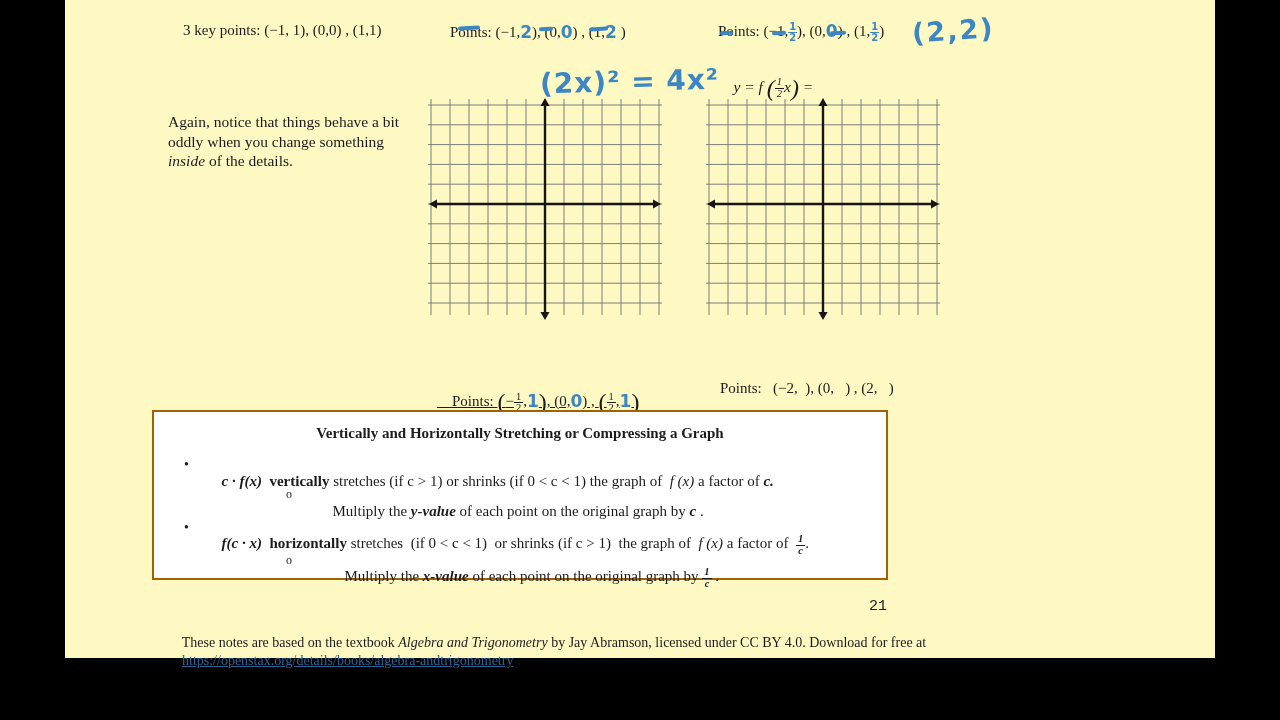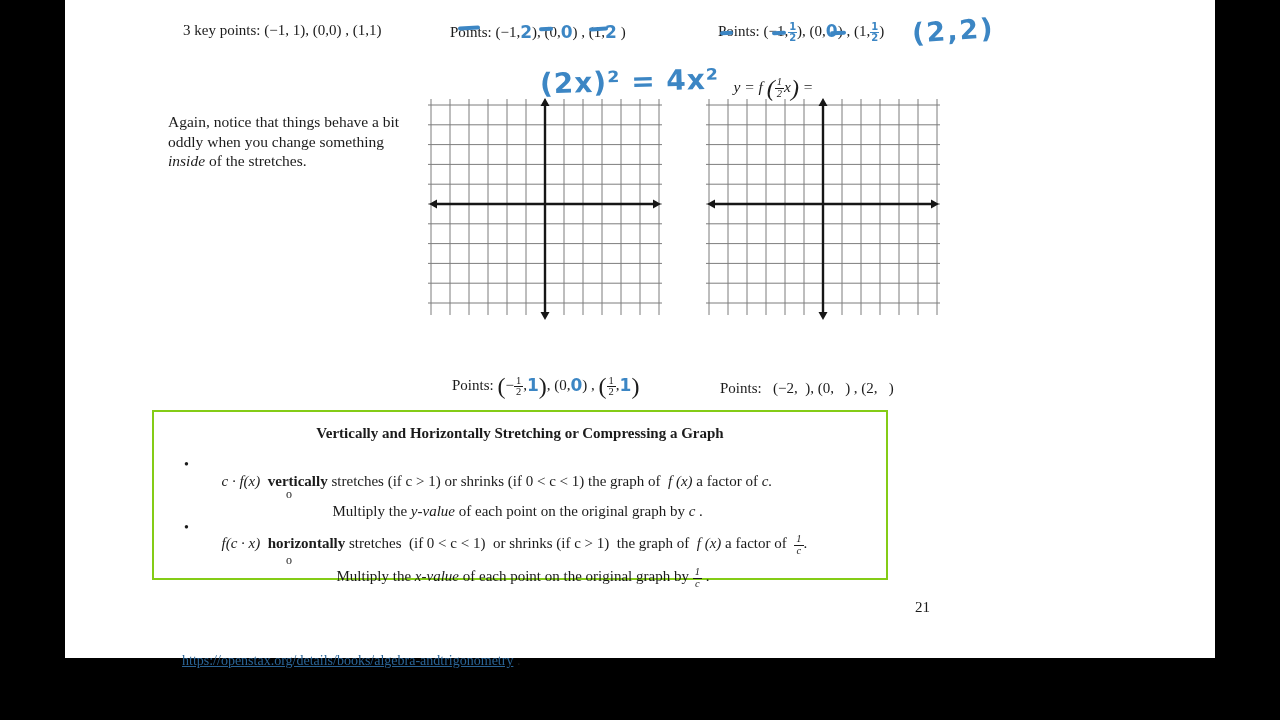--- a/index.html
+++ b/index.html
@@ -3,27 +3,27 @@
 <meta charset="utf-8">
 <style>
   :root{ --ink:#3c86c4; }
   html,body{margin:0;padding:0;}
   body{
     width:1280px;height:720px;background:#000;position:relative;overflow:hidden;
     font-family:"Liberation Serif",serif;
   }
   .page{
     position:absolute;left:65px;top:0;width:1150px;height:658px;
-    background:#ffffff;color:#1b1b1b;
+    background:#fef9c3;color:#1b1b1b;
   }
   .t{position:absolute;white-space:pre;font-size:15px;line-height:1.2;}
   .para{position:absolute;font-size:15.5px;line-height:19.5px;white-space:normal;}
   .italic{font-style:italic;}
   .bold{font-weight:700;}
-  .bold-italic{font-weight:400;font-style:italic;}
+  .bold-italic{font-weight:700;font-style:italic;}
 
   
   .hw{font-family:"DejaVu Sans",sans-serif;font-weight:700;color:var(--ink);}
   .hw-d{font-size:17px;display:inline-block;transform:translateY(1px);}
   .hw-big{font-size:27px;letter-spacing:2px;display:inline-block;transform:rotate(-4deg);}
   .hw-eq{font-size:28px;letter-spacing:1px;display:inline-block;transform:rotate(-1.5deg);}
   .hw-frac{display:inline-flex;flex-direction:column;align-items:center;line-height:1;
     vertical-align:middle;font-size:10px;font-family:"DejaVu Sans",sans-serif;font-weight:700;color:var(--ink);}
   .hw-frac .n{border-bottom:1.5px solid var(--ink);padding:0 1px;}
   .ink-dash{position:absolute;height:3.5px;border-radius:2px;background:var(--ink);transform:rotate(-3deg);}
@@ -31,21 +31,21 @@
   
   .p-frac{display:inline-flex;flex-direction:column;align-items:center;line-height:1;
     vertical-align:middle;font-size:10.5px;}
   .p-frac .n{border-bottom:1px solid currentColor;padding:0 2px;}
   .bigp{font-size:24px;vertical-align:-4px;line-height:1;}
 
   .grid-figure{position:absolute;width:234px;height:224px;}
   .grid-figure svg{display:block;width:234px;height:224px;}
 
   .box{position:absolute;left:87px;top:410px;width:732px;height:166px;
-    border:2px solid #84cc16;background:#fff;}
+    border:2px solid #a16207;background:#fff;}
   .box-title{position:absolute;top:13px;left:0;width:100%;text-align:center;
     font-weight:700;font-size:15px;white-space:pre;}
   .box-line{position:absolute;white-space:pre;font-size:15px;}
   .bul{position:absolute;font-size:14px;}
 
   .link{color:#2a6496;text-decoration:underline;cursor:pointer;text-align:center;}
   .footer-line{position:absolute;white-space:pre;font-size:14px;}
 </style>
 </head>
 <body>
@@ -77,21 +77,21 @@
 
   <div class="t" style="left:460px;top:47px;">
     <span class="hw hw-eq">(2x)² = 4x²</span>
   </div>
 
   <div class="t italic" style="left:653px;top:57px;font-size:15.5px;">
     <span>y = f </span><span class="bigp">(</span><span class="p-frac"><span class="n">1</span><span>2</span></span><span>x</span><span class="bigp">)</span><span> =</span>
   </div>
 
   <div class="para" style="left:103px;top:112px;width:244px;">
-    <span>Again, notice that things behave a bit oddly when you change something </span><span class="italic">inside</span><span> of the stretches.</span>
+    <span>Again, notice that things behave a bit oddly when you change something </span><span class="italic">inside</span><span> of the details.</span>
   </div>
 
   <div class="grid-figure" style="left:363px;top:97px;">
       <svg viewBox="0 0 234 224">
         <line x1="3" y1="2" x2="3" y2="218" stroke="#7d7d7d" stroke-width="1"></line>
         <line x1="22" y1="2" x2="22" y2="218" stroke="#7d7d7d" stroke-width="1"></line>
         <line x1="41" y1="2" x2="41" y2="218" stroke="#7d7d7d" stroke-width="1"></line>
         <line x1="60" y1="2" x2="60" y2="218" stroke="#7d7d7d" stroke-width="1"></line>
         <line x1="79" y1="2" x2="79" y2="218" stroke="#7d7d7d" stroke-width="1"></line>
         <line x1="98" y1="2" x2="98" y2="218" stroke="#7d7d7d" stroke-width="1"></line>
@@ -149,21 +149,21 @@
         <line x1="0" y1="206" x2="234" y2="206" stroke="#7d7d7d" stroke-width="1"></line>
         <line x1="6" y1="107" x2="228" y2="107" stroke="#161616" stroke-width="2.4"></line>
         <polygon points="1,107 9,102.5 9,111.5" fill="#161616"></polygon>
         <polygon points="233,107 225,102.5 225,111.5" fill="#161616"></polygon>
         <line x1="117" y1="6" x2="117" y2="218" stroke="#161616" stroke-width="2.4"></line>
         <polygon points="117,1 112.5,9 121.5,9" fill="#161616"></polygon>
         <polygon points="117,223 112.5,215 121.5,215" fill="#161616"></polygon>
       </svg>
     </div>
 
-  <div class="t" style="left:372px;top:356px;">
+  <div class="t" style="left:372px;top:372px;text-decoration:underline;">
     <span>Points: </span><span class="bigp">(</span><span>−</span><span class="p-frac"><span class="n">1</span><span>2</span></span><span>,</span><span class="hw hw-d">1</span><span class="bigp">)</span><span>, (0,</span><span class="hw hw-d">0</span><span>) , </span><span class="bigp">(</span><span class="p-frac"><span class="n">1</span><span>2</span></span><span>,</span><span class="hw hw-d">1</span><span class="bigp">)</span>
   </div>
 
   <div class="t" style="left:640px;top:361px;">
     <span>Points:   (−2,  ), (0,   ) , (2,   )</span>
   </div>
 
   <div class="box">
     <div class="box-title">Vertically and Horizontally Stretching or Compressing a Graph</div>
 
@@ -176,24 +176,27 @@
     <div class="box-line" style="left:156px;top:74px;">
       <span>Multiply the </span><span class="bold-italic">y-value</span><span> of each point on the original graph by </span><span class="bold-italic">c</span><span> .</span>
     </div>
 
     <span class="bul" style="left:30px;top:108px;">•</span>
     <div class="box-line" style="left:45px;top:105px;">
       <span class="bold-italic">f(c · x)</span><span class="bold">  horizontally</span><span> stretches  (if 0 &lt; c &lt; 1)  or shrinks (if c &gt; 1)  the graph of  </span><span class="italic">f (x)</span><span> a factor of  </span><span class="p-frac bold-italic"><span class="n">1</span><span>c</span></span><span>.</span>
     </div>
 
     <span class="bul" style="left:132px;top:141px;font-size:12px;">o</span>
-    <div class="box-line" style="left:160px;top:138px;">
+    <div class="box-line" style="left:168px;top:138px;">
       <span>Multiply the </span><span class="bold-italic">x-value</span><span> of each point on the original graph by </span><span class="p-frac bold-italic"><span class="n">1</span><span>c</span></span><span> .</span>
     </div>
   </div>
 
-  <div class="t" style="left:850px;top:598px;">21</div>
-
+  <div class="t" style="left:804px;top:598px;font-family:Liberation Mono, monospace;">21</div>
+
+  <div class="footer-line" style="left:103px;top:619px;">
+    <span>These notes are based on the textbook </span><span class="italic">Algebra and Trigonometry</span><span> by Jay Abramson, licensed under CC BY 4.0. Download for free at</span>
+  </div>
   <div class="footer-line" style="left:103px;top:637px;">
     <span class="link">https://openstax.org/details/books/algebra-andtrigonometry</span><span> .</span>
   </div>
 
 </div>
 
 </body></html>

